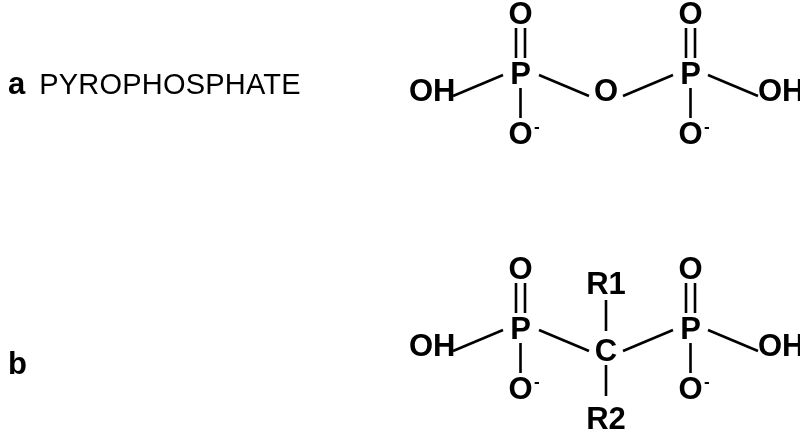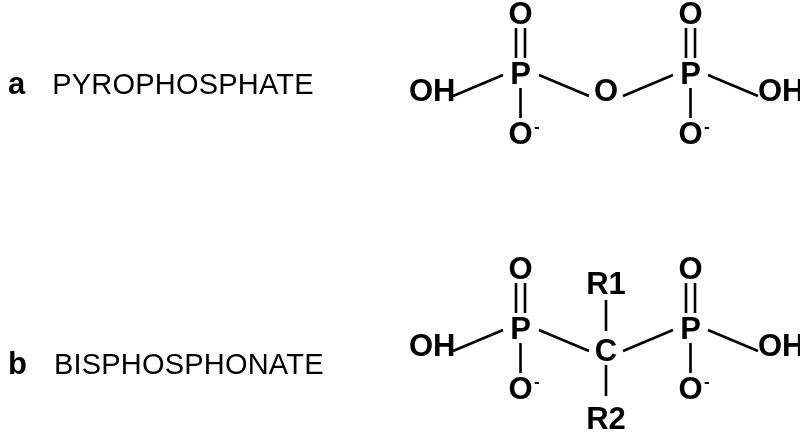--- a/index.html
+++ b/index.html
@@ -38,21 +38,21 @@
     font-size: 31px;
     color: #000000;
     line-height: 1;
   }
   .panel-title {
     font-family: "Liberation Sans", sans-serif;
     font-weight: 400;
     font-size: 29px;
     color: #000000;
     line-height: 1;
-    margin-left: 27px;
+    margin-left: 14px;
     letter-spacing: 0.2px;
   }
 
   .structure {
     position: absolute;
     left: 395px;
     top: 0;
   }
   svg { display: block; }
   .atom {
@@ -118,21 +118,20 @@
         <text class="charge" x="309" y="132">-</text>
         <text class="atom" x="363" y="101">OH</text>
       </svg>
     </div>
   </div>
 
   <div class="panel" id="panel-b">
 
     <div class="panel-label">
       <span class="panel-letter">b</span>
-      <span class="panel-title">BISPHOSPHONATE</span>
     </div>
 
     <div class="structure" style="top:33px;">
       <svg width="405" height="190" viewBox="0 0 405 190">
 
         <line class="bond" x1="121" y1="28" x2="121" y2="58"></line>
         <line class="bond" x1="130" y1="28" x2="130" y2="58"></line>
 
         <line class="bond" x1="125.5" y1="88" x2="125.5" y2="118"></line>
 

